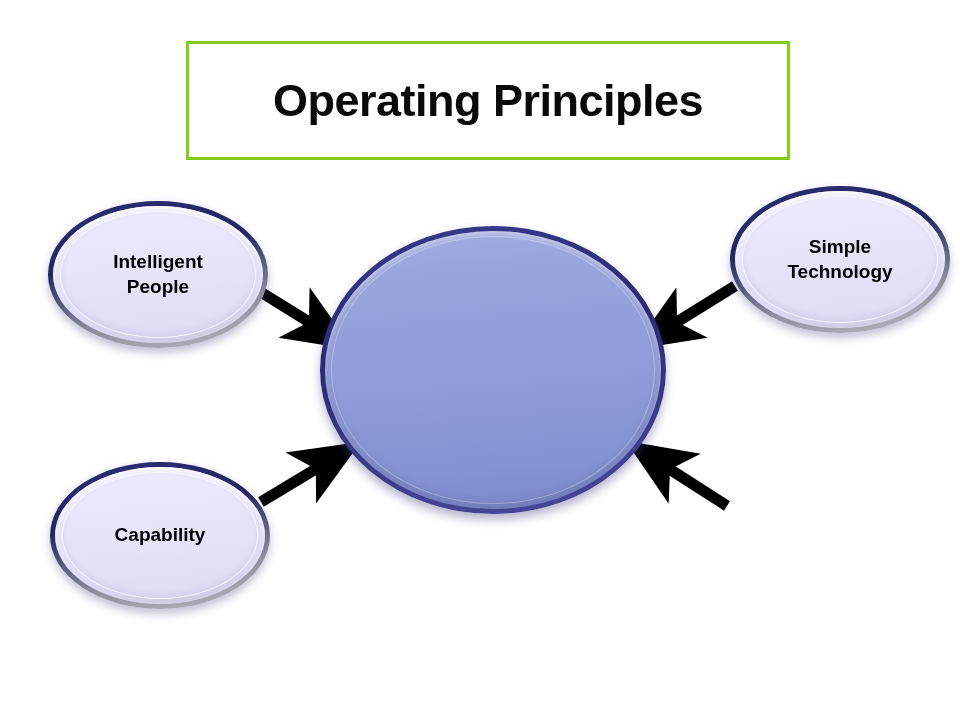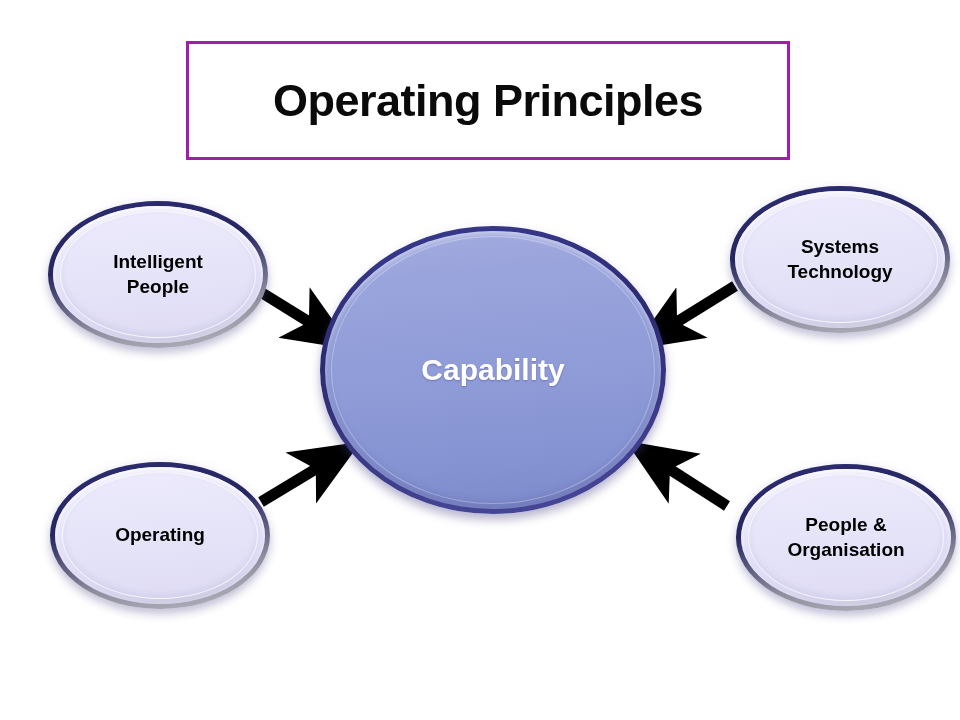--- a/index.html
+++ b/index.html
@@ -21,21 +21,21 @@
   }
 
   
   #title-box {
     position: absolute;
     left: 186px;
     top: 41px;
     width: 604px;
     height: 119px;
     box-sizing: border-box;
-    border: 3px solid #a21caf;
+    border: 3px solid #84cc16;
     background: #ffffff;
     display: flex;
     align-items: center;
     justify-content: center;
   }
   #title-text {
     font-size: 45px;
     font-weight: bold;
     color: #0a0a0a;
     letter-spacing: -0.5px;
@@ -205,61 +205,50 @@
       <line x1="727" y1="506" x2="657" y2="461" stroke="#000000" stroke-width="11" marker-end="url(#ah)"></line>
     </g>
   </svg>
 
   <div id="center-node">
     <div id="center-glow"></div>
     <div id="center-outer"></div>
     <div id="center-inner"></div>
     <div id="center-rim"></div>
     <div id="center-label">
-      <span>Capability</span>
     </div>
   </div>
 
   <div class="node" id="node-intelligent-systems">
     <div class="node-glow"></div>
     <div class="node-outer"></div>
     <div class="node-mid"></div>
     <div class="node-inner"></div>
     <div class="node-label">
       <span>Intelligent</span>
       <span>People</span>
     </div>
   </div>
 
   <div class="node" id="node-simple-processes">
     <div class="node-glow"></div>
     <div class="node-outer"></div>
     <div class="node-mid"></div>
     <div class="node-inner"></div>
     <div class="node-label">
-      <span>Systems</span>
+      <span>Simple</span>
       <span>Technology</span>
     </div>
   </div>
 
   <div class="node" id="node-technology">
     <div class="node-glow"></div>
     <div class="node-outer"></div>
     <div class="node-mid"></div>
     <div class="node-inner"></div>
     <div class="node-label">
-      <span>Operating</span>
-
-    </div>
-  </div>
-
-  <div class="node" id="node-people-organisation">
-    <div class="node-glow"></div>
-    <div class="node-outer"></div>
-    <div class="node-mid"></div>
-    <div class="node-inner"></div>
-    <div class="node-label">
-      <span>People &amp;</span>
-      <span>Organisation</span>
-    </div>
-  </div>
+      <span>Capability</span>
+
+    </div>
+  </div>
+
 
 </div>
 
 </body></html>

